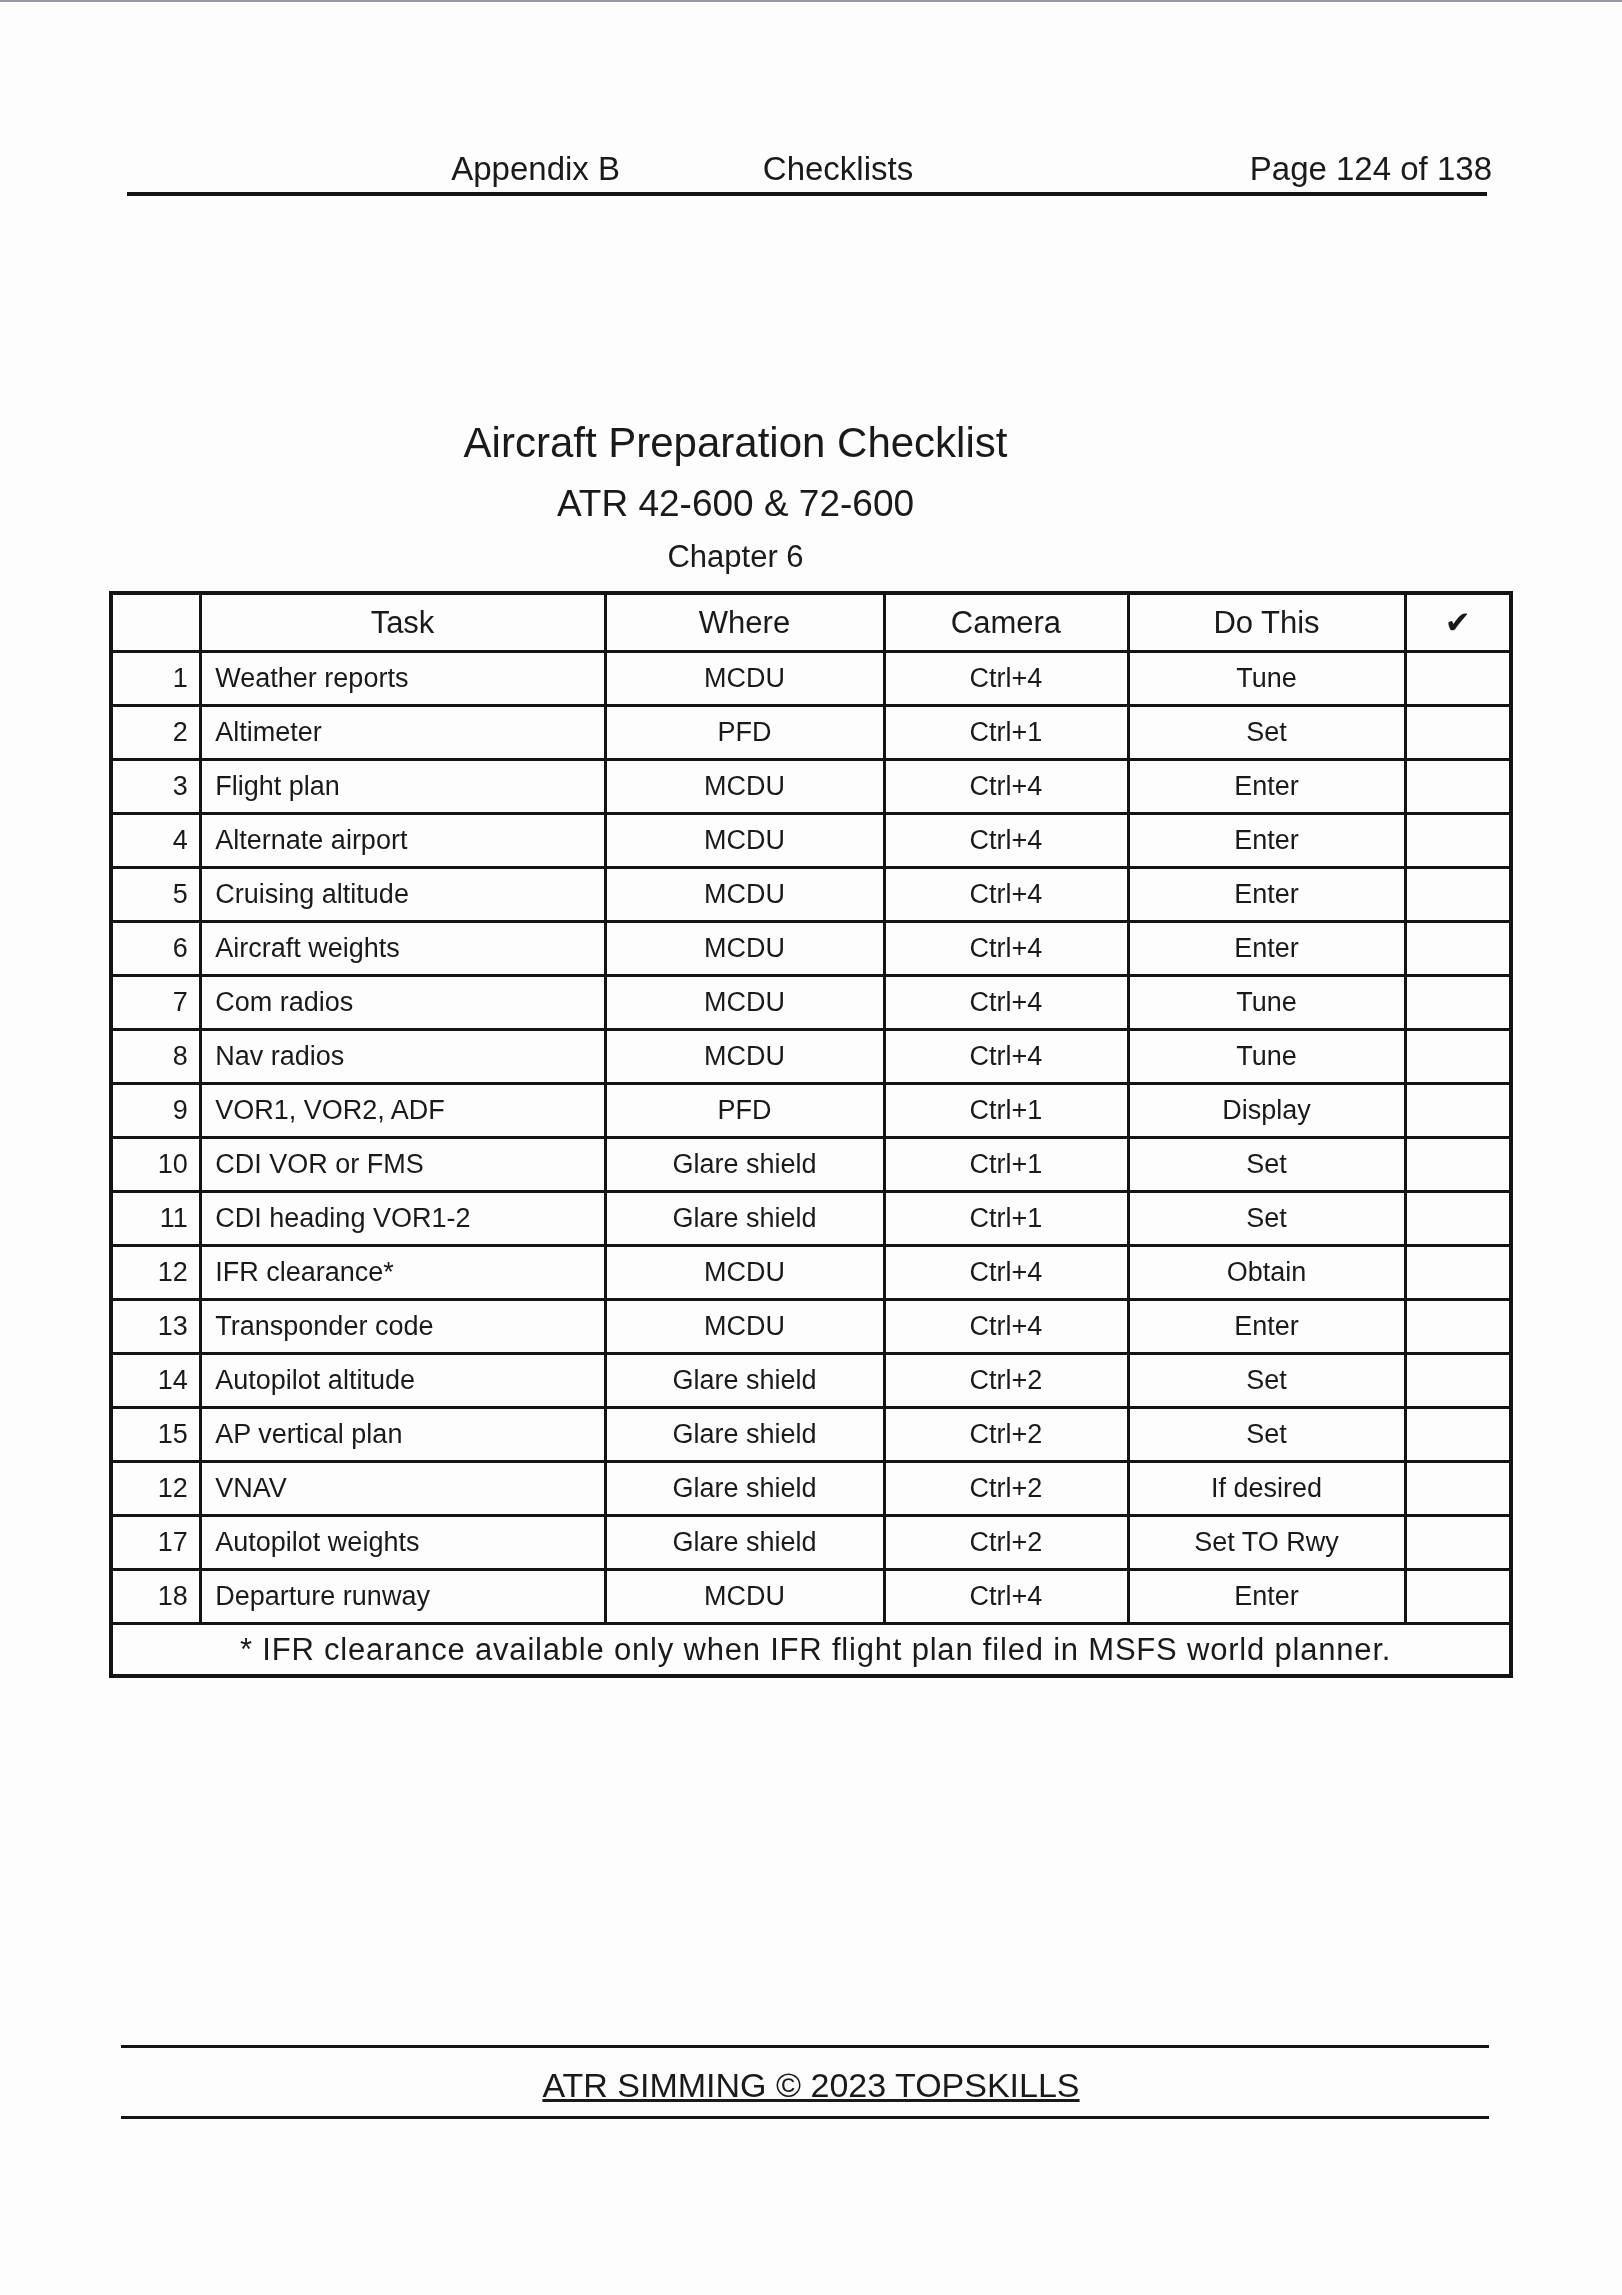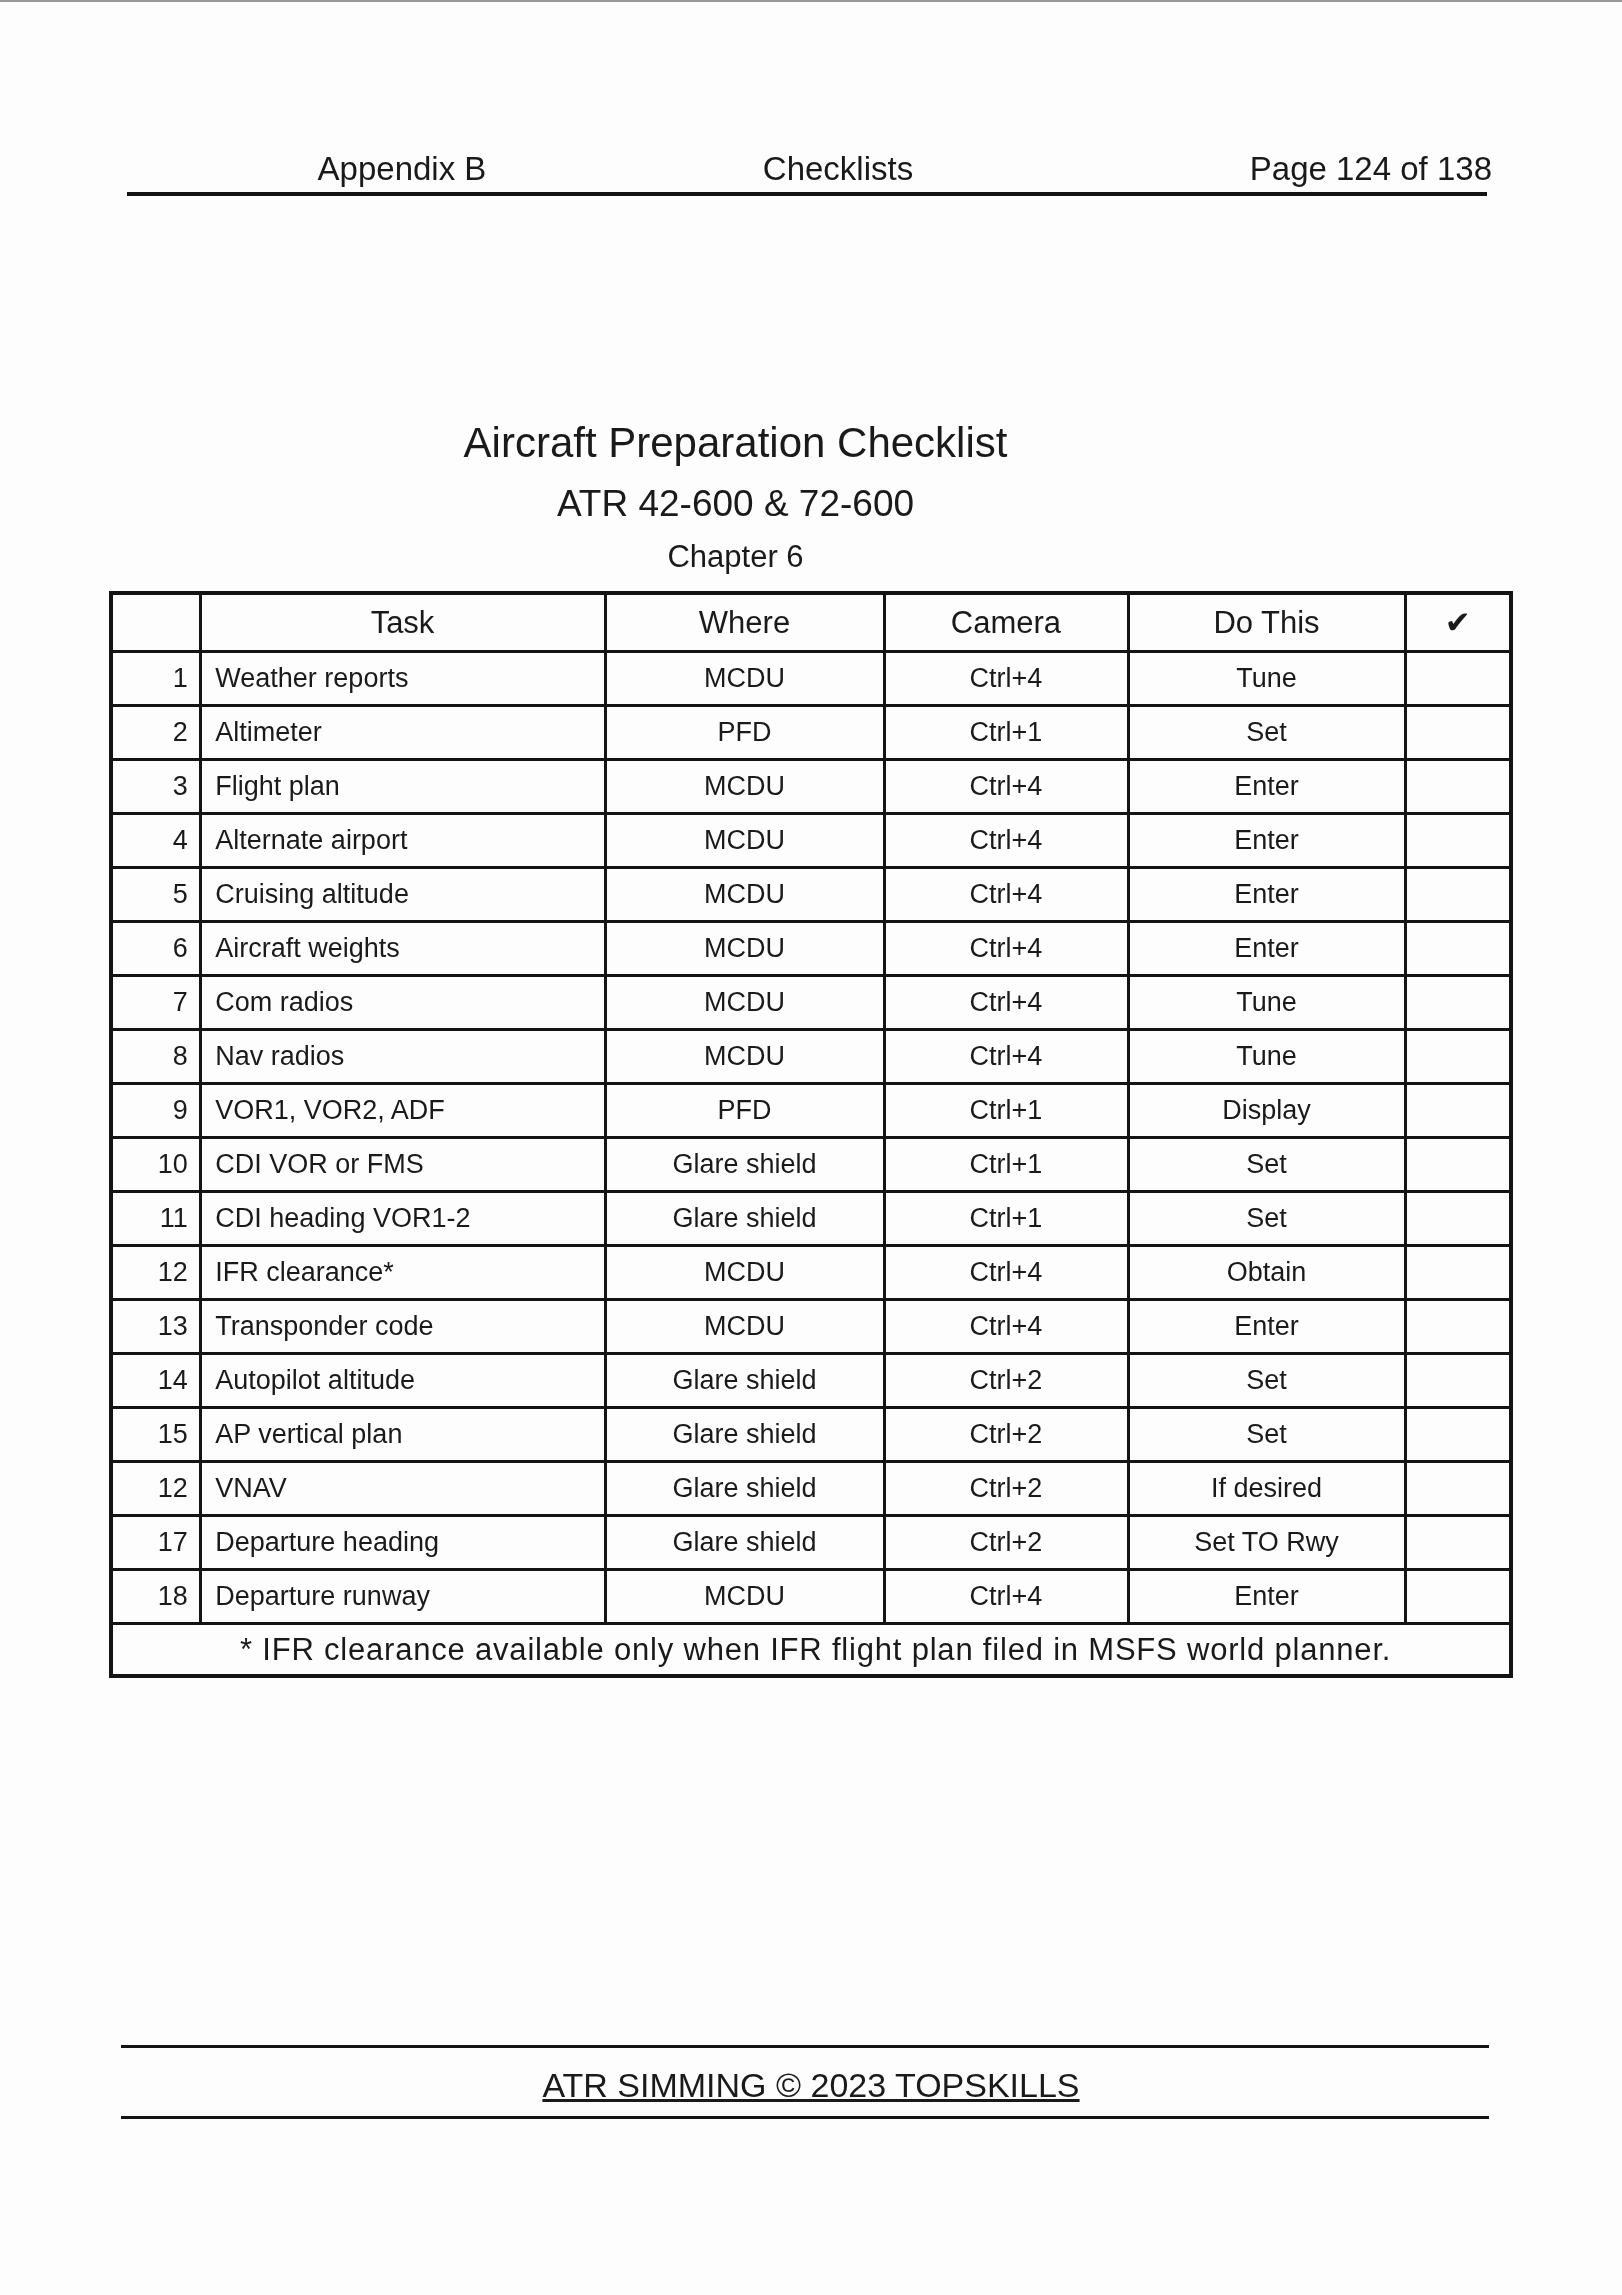--- a/index.html
+++ b/index.html
@@ -18,21 +18,21 @@
   .top-line {
     position: absolute; top: 0; left: 0;
     width: 1622px; height: 2.3px;
     background: #97979f;
   }
   .running-header {
     position: absolute; top: 150px; left: 136px; right: 130px;
     display: flex; align-items: baseline;
     font-size: 33px;
   }
-  .rh-left   { flex: 1; text-align: center; margin-left: 48px; }
+  .rh-left   { flex: 1; text-align: right; margin-left: 48px; }
   .rh-center { flex: 1; text-align: center; }
   .rh-right  { flex: 1; text-align: right; white-space: nowrap; }
   .header-rule {
     position: absolute; top: 192px; left: 127px;
     width: 1360px; height: 3.8px;
     background: #141414;
   }
   .title-block {
     position: absolute; top: 419px; left: 0;
     width: 1471px; text-align: center;
@@ -253,21 +253,21 @@
         <tr>
           <td class="num">12</td>
           <td class="task">VNAV</td>
           <td class="mid">Glare shield</td>
           <td class="mid">Ctrl+2</td>
           <td class="mid">If desired</td>
           <td class="check"></td>
         </tr>
         <tr>
           <td class="num">17</td>
-          <td class="task">Departure heading</td>
+          <td class="task">Autopilot weights</td>
           <td class="mid">Glare shield</td>
           <td class="mid">Ctrl+2</td>
           <td class="mid">Set TO Rwy</td>
           <td class="check"></td>
         </tr>
         <tr>
           <td class="num">18</td>
           <td class="task">Departure runway</td>
           <td class="mid">MCDU</td>
           <td class="mid">Ctrl+4</td>

